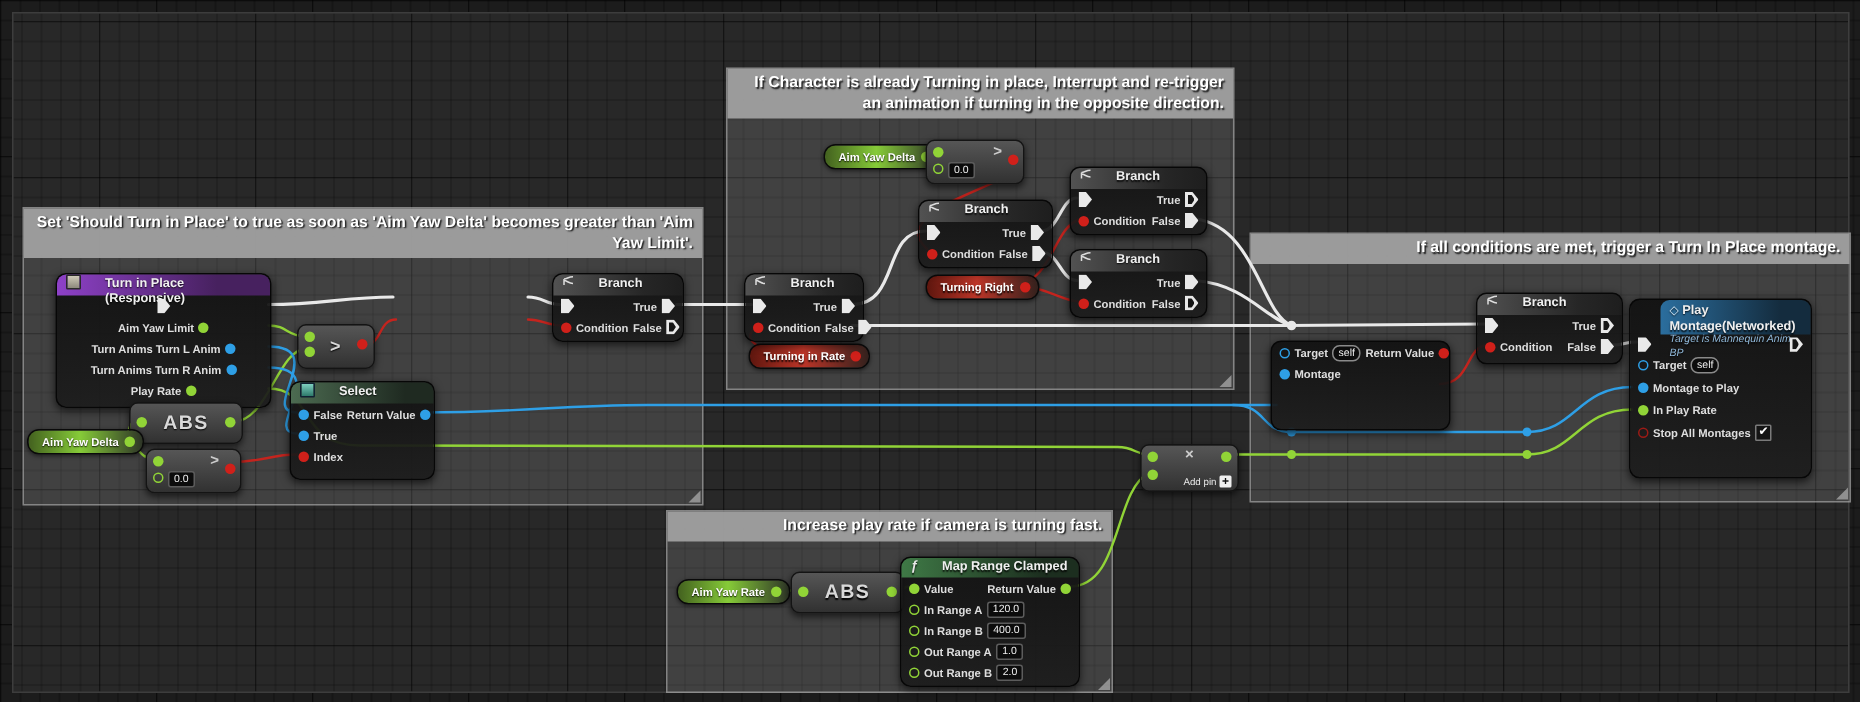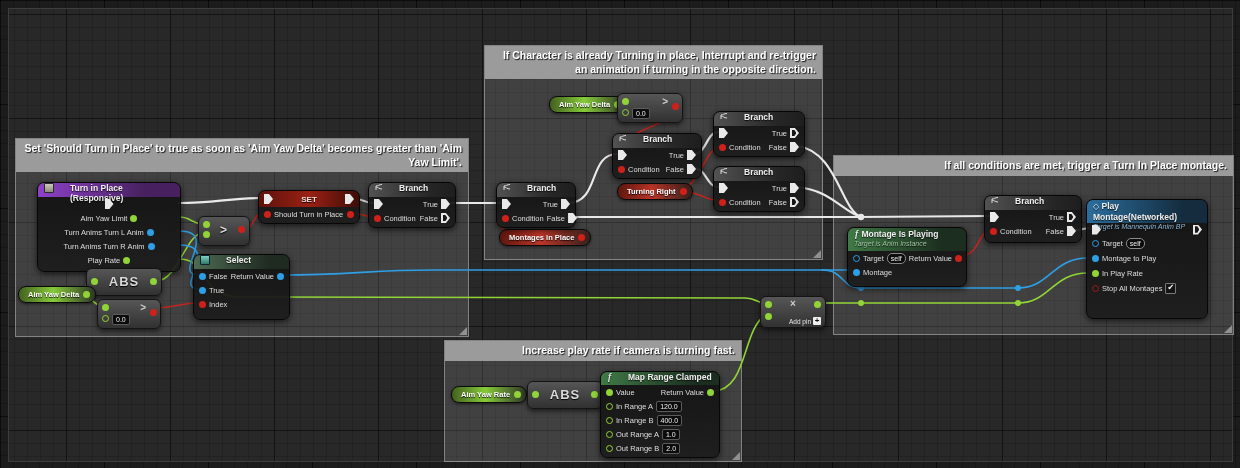--- a/index.html
+++ b/index.html
@@ -29,36 +29,36 @@
     font-size:10.5px;line-height:1.3;padding:3px 6px;
     text-shadow:1px 1px 1px rgba(0,0,0,.85);text-align:right;}
   svg.wires{position:absolute;left:0;top:0;z-index:2;pointer-events:none;}
   .node{position:absolute;z-index:3;border-radius:7px;border:1px solid #070707;
     background:linear-gradient(rgba(18,18,18,.95),rgba(28,28,28,.92));
     box-shadow:0 2px 6px rgba(0,0,0,.65);color:#e3e3e3;}
   .hdr{height:14px;border-radius:6px 6px 0 0;display:flex;gap:16px;
     padding:0 6px;font-size:8.5px;font-weight:bold;color:#f0f0f0;
     text-shadow:0 1px 1px rgba(0,0,0,.8);}
   .hdr2{height:22px;border-radius:6px 6px 0 0;padding:1px 6px 0 6px;font-size:8.5px;
-    font-weight:bold;color:#f0f0f0;text-shadow:0 1px 1px rgba(0,0,0,.8);line-height:10px;}
+    font-weight:bold;color:#f0f0f0;text-shadow:0 1px 1px rgba(0,0,0,.8);line-height:10px;margin-left:20px;}
   .hdr2 .sub{display:block;font-weight:normal;font-style:italic;font-size:7px;line-height:9px;}
   .hdr-branch{background:linear-gradient(90deg,#525252,#262626 70%,#1e1e1e);}
   .hdr-purple{background:linear-gradient(90deg,#8e41c8,#47215f 75%);}
   .hdr-green{background:linear-gradient(90deg,#3f7a46,#1c2e1f 80%);}
   .hdr-blue{background:linear-gradient(90deg,#2b6e9e,#142c3e 80%);}
   .hdr-select{background:linear-gradient(90deg,#4c6b51,#1f2a21 80%);}
   .hdr-set{height:16px;border-radius:6px 6px 0 0;display:flex;align-items:center;
     justify-content:space-between;padding:0 5px;
     background:linear-gradient(90deg,#5c120b,#9b2014 50%,#3c0d07);}
   .hdr-set .t{font-size:8px;font-weight:bold;color:#f3dcd8;text-shadow:0 1px 1px #000;}
   .prow{height:14px;display:flex;align-items:center;gap:3px;padding:0 5px;font-size:7.5px;}
   .prow.out{justify-content:center;}
   .prow.split{justify-content:space-between;}
   .grp{display:flex;align-items:center;gap:3px;}
-  .plabel{color:#dedede;white-space:nowrap;}
+  .plabel{color:#dedede;white-space:nowrap;font-weight:bold;}
   .pin{width:7px;height:7px;border-radius:50%;flex:none;box-sizing:border-box;}
   .pin.f-f{background:#91d437;}      .pin.f-h{border:1.6px solid #91d437;}
   .pin.b-f{background:#d0201a;}      .pin.b-h{border:1.6px solid #9c1b16;}
   .pin.o-f{background:#2e9fe6;}      .pin.o-h{border:1.6px solid #2e9fe6;}
   .exec{width:9px;height:10px;flex:none;position:relative;background:#e9e9e9;
     clip-path:polygon(0 0,55% 0,100% 50%,55% 100%,0 100%);}
   .exec.hollow::after{content:"";position:absolute;left:1.6px;top:1.7px;right:2.6px;bottom:1.7px;
     background:#161616;clip-path:polygon(0 0,55% 0,100% 50%,55% 100%,0 100%);}
   .field{background:#0c0c0c;border:1px solid #5c5c5c;border-radius:2px;color:#efefef;
     font-size:7px;line-height:9px;padding:0 3px;white-space:nowrap;}
@@ -189,34 +189,20 @@
     <div style="height:4px"></div>
   </div>
 
   <div class="mini" style="left:198px;top:216px;width:50px;height:28px">
     <span class="big" style="font-size:12px">&gt;</span>
     <span class="pin f-f abspin" style="left:4px;top:4px"></span>
     <span class="pin f-f abspin" style="left:4px;top:14px"></span>
     <span class="pin b-f abspin" style="right:4px;top:9px"></span>
   </div>
 
-  <div class="node" style="left:258px;top:190px;width:100px;height:32px">
-    <div class="hdr-set">
-      <span class="exec"></span>
-      <span class="t">SET</span>
-      <span class="exec"></span>
-    </div>
-    <div class="prow split">
-      <span class="grp">
-          <span class="pin b-f"></span>
-          <span class="plabel">Should Turn in Place</span>
-        </span>
-      <span class="pin b-f"></span>
-    </div>
-  </div>
 
   <div class="node" style="left:368px;top:182px;width:86px;height:44px">
     <div class="hdr hdr-branch">
       <svg width="8" height="8">
           <path d="M1 7 L1 3 M1 3 C3 3 4 1.5 7 1.5 M1 4 C3 4 4 6 7 6" stroke="#ddd" stroke-width="1" fill="none"></path>
         </svg>
       <span>Branch</span>
     </div>
     <div class="prow split">
         <span class="exec"></span>
@@ -282,21 +268,21 @@
   </div>
   <div class="pill green" style="left:549px;top:96px">
     <span>Aim Yaw Delta</span>
       <span class="pin f-f"></span>
   </div>
   <div class="pill red" style="left:617px;top:183px">
     <span>Turning Right</span>
       <span class="pin b-f"></span>
   </div>
   <div class="pill red" style="left:499px;top:229px">
-    <span>Montages in Place</span>
+    <span>Turning in Rate</span>
       <span class="pin b-f"></span>
   </div>
   <div class="pill green" style="left:451px;top:386px">
     <span>Aim Yaw Rate</span>
       <span class="pin f-f"></span>
   </div>
 
   <div class="mini" style="left:617px;top:93px;width:64px;height:28px">
     <span class="pin f-f abspin" style="left:4px;top:4px"></span>
     <span class="pin f-h abspin" style="left:4px;top:15px"></span>
@@ -403,24 +389,20 @@
           <span class="plabel">Condition</span>
         </span>
         <span class="grp">
           <span class="plabel">False</span>
           <span class="exec hollow"></span>
         </span>
       </div>
   </div>
 
   <div class="node" style="left:847px;top:227px;width:118px;height:58px">
-    <div class="hdr2 hdr-green">
-      <span><span class="fnicon">ƒ</span> <span>Montage Is Playing</span></span>
-      <span class="sub" style="color:#9fc4a0">Target is Anim Instance</span>
-    </div>
     <div class="prow split">
       <span class="grp">
           <span class="pin o-h"></span>
           <span class="plabel">Target</span>
           <span class="field selfpill">self</span>
         </span>
       <span class="grp">
           <span class="plabel">Return Value</span>
           <span class="pin b-f"></span>
         </span>

